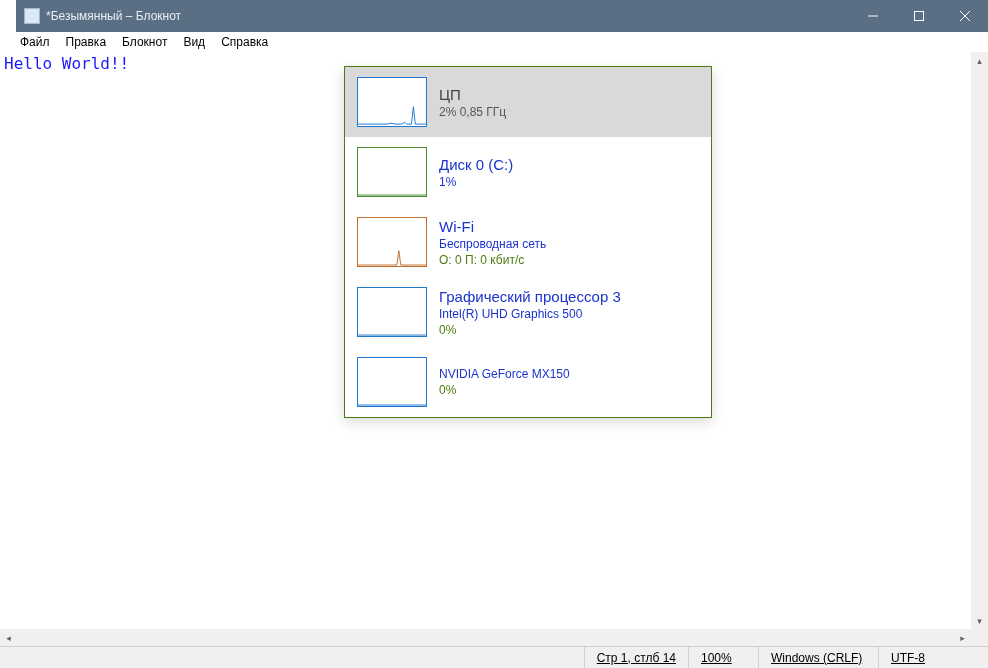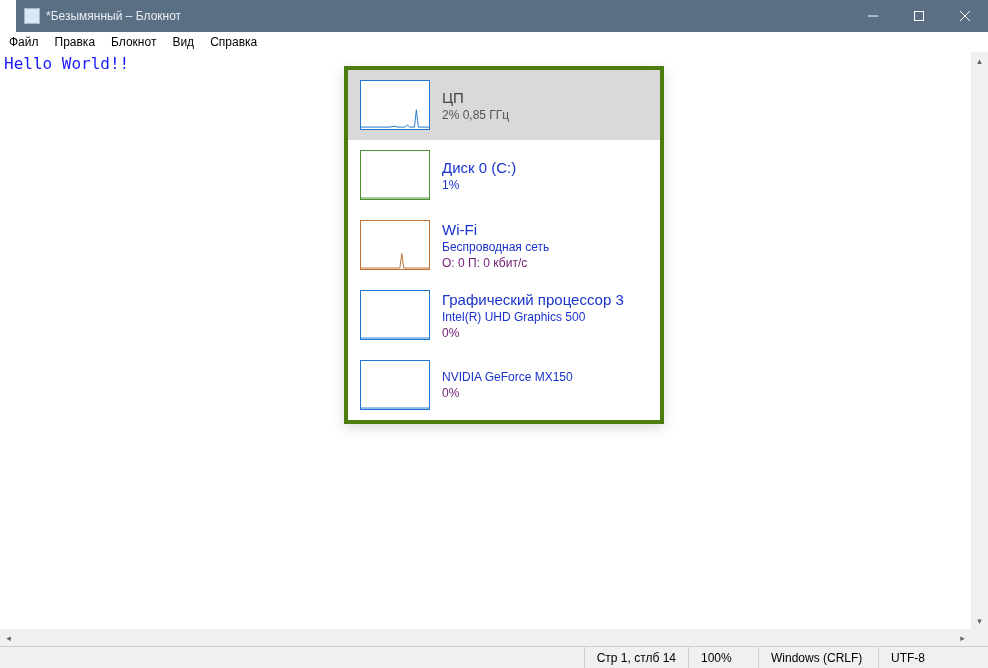--- a/index.html
+++ b/index.html
@@ -5,46 +5,46 @@
     * { box-sizing: border-box; margin: 0; padding: 0; }
     body { font-family: 'Segoe UI', Tahoma, sans-serif; font-size: 12px; width: 988px; height: 668px; overflow: hidden; background: #fff; }
     
     .titlebar { height: 32px; background: #5a6e84; display: flex; align-items: center; color: #fff; margin-left: 16px; }
     .titlebar-icon { width: 16px; height: 16px; margin: 0 6px 0 8px; background: #dae8f5; border: 1px solid #9fb8d0; display: inline-block; }
     .titlebar-text { flex: 1; font-size: 12px; color: #e8eef4; }
     .win-controls { display: flex; height: 100%; }
     .win-btn { width: 46px; height: 100%; display: flex; align-items: center; justify-content: center; color: #fff; cursor: pointer; }
     .win-btn svg { width: 10px; height: 10px; stroke: #fff; stroke-width: 1; fill: none; }
     
-    .menubar { height: 20px; background: #fff; display: flex; align-items: center; padding: 0 1px; border-bottom: 0; }
+    .menubar { height: 20px; background: #fff; display: flex; align-items: center; padding: 0 12px; border-bottom: 0; }
     .menu-item { padding: 2px 8px; font-size: 12px; cursor: pointer; }
     
     .editor-wrap { position: relative; height: 594px; }
     .editor { width: 100%; height: 100%; border: none; outline: none; resize: none; font-family: Consolas, monospace; font-size: 16px; color: #1a1aff; padding: 2px 4px; overflow: auto; white-space: pre; }
     
-    .overlay-panel { position: absolute; top: 14px; left: 344px; width: 320px; background: #fff; border: 4px solid #4d7c0f; box-shadow: 0 4px 12px rgba(0,0,0,0.15); padding: 0; }
+    .overlay-panel { position: absolute; top: 14px; left: 344px; width: 368px; background: #fff; border: 1px solid #4d7c0f; box-shadow: 0 4px 12px rgba(0,0,0,0.15); padding: 0; }
     .perf-item { display: flex; padding: 10px 12px; gap: 12px; cursor: pointer; }
     .perf-item.selected { background: #d9d9d9; }
     .thumb { width: 70px; height: 50px; border: 1px solid; position: relative; background: #fff; flex-shrink: 0; }
     .thumb svg { position: absolute; bottom: 0; left: 0; width: 100%; height: 100%; }
     .perf-text { display: flex; flex-direction: column; justify-content: center; gap: 2px; }
     .perf-title { font-size: 15px; color: #444; }
     .perf-item:not(.selected) .perf-title { color: #1a33cc; }
     .perf-sub { font-size: 12px; color: #555; }
     .perf-item:not(.selected) .perf-sub { color: #1a33cc; }
-    .perf-sub2 { font-size: 12px; color: #701a75; }
+    .perf-sub2 { font-size: 12px; color: #4d7c0f; }
     
     .scrollbars { position: absolute; }
     .vscroll { right: 0; top: 0; width: 17px; height: calc(100% - 17px); background: #f0f0f0; display: flex; flex-direction: column; }
     .hscroll { left: 0; bottom: 0; height: 17px; width: calc(100% - 17px); background: #f0f0f0; display: flex; }
     .sb-arrow { width: 17px; height: 17px; display: flex; align-items: center; justify-content: center; color: #606060; font-size: 9px; cursor: pointer; }
     .sb-track { flex: 1; background: #f0f0f0; }
     .sb-corner { position: absolute; right: 0; bottom: 0; width: 17px; height: 17px; background: #f0f0f0; }
     
-    .statusbar { height: 22px; background: #f0f0f0; border-top: 1px solid #d0d0d0; display: flex; align-items: flex-start; font-size: 12px; }
+    .statusbar { height: 22px; background: #f0f0f0; border-top: 1px solid #d0d0d0; display: flex; align-items: flex-start; font-size: 12px; text-decoration: underline; }
     .status-segment { padding: 0 12px; border-left: 1px solid #d0d0d0; height: 100%; display: flex; align-items: center; }
     .status-spacer { flex: 1; }
   </style>
 </head>
 <body>
 
 <div class="titlebar">
   <span class="titlebar-icon"></span>
   <span class="titlebar-text">*Безымянный – Блокнот</span>
   <div class="win-controls">

